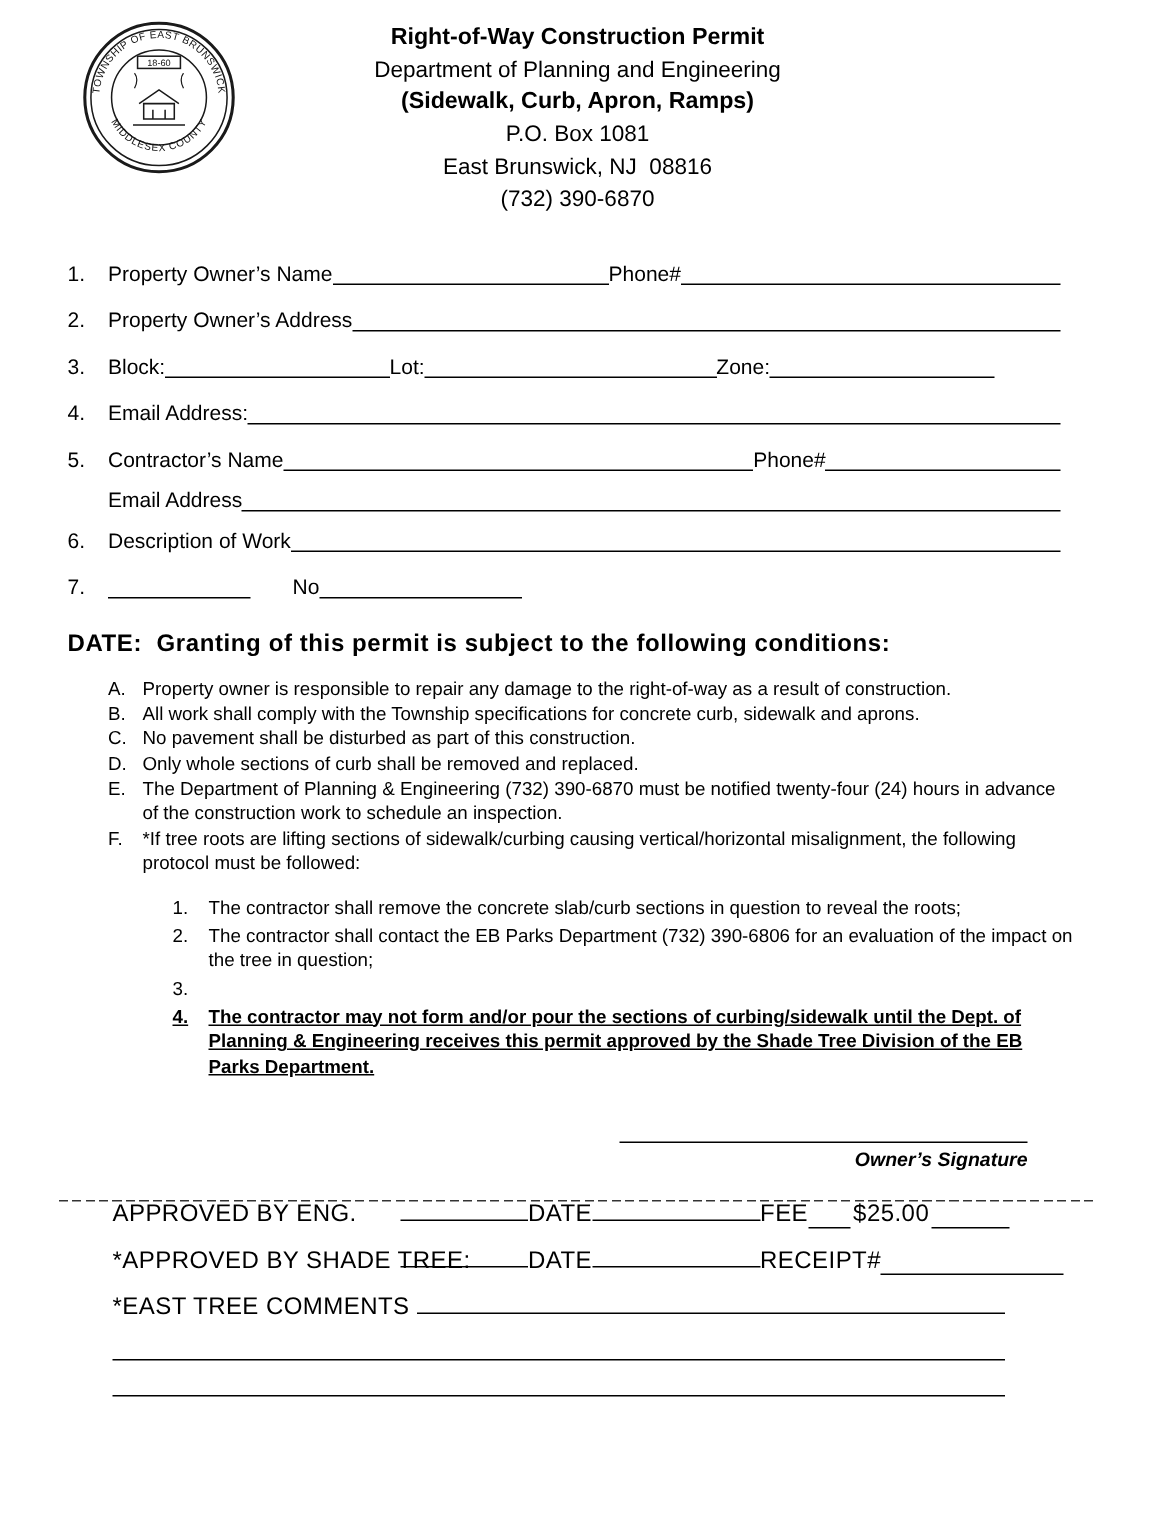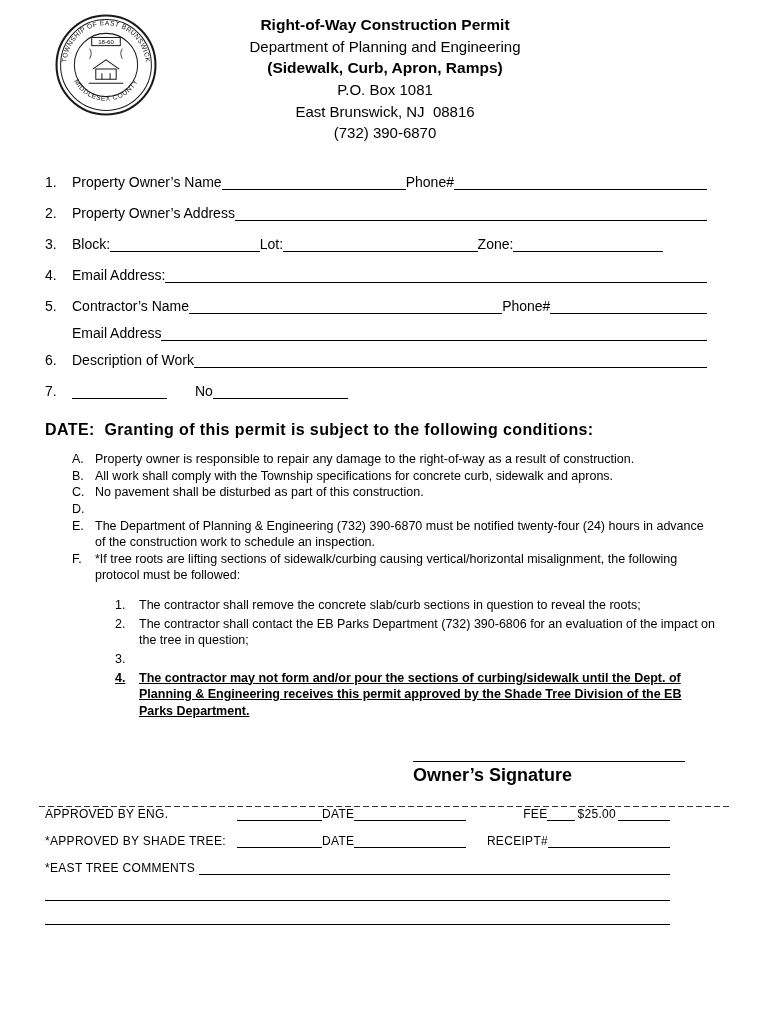--- a/index.html
+++ b/index.html
@@ -31,32 +31,32 @@
   
   .note-h{font-weight:bold;font-size:16px;letter-spacing:.4px;margin:22px 0 12px 0;white-space:pre;}
   .cond{display:flex;font-size:12.5px;line-height:1.33;margin-left:27px;padding-right:10px;}
   .cond .cl{flex:none;width:23px;}
   .proto-wrap{margin-top:13px;}
   .proto{display:flex;font-size:12.5px;line-height:1.33;margin-left:70px;padding-right:6px;margin-bottom:2px;}
   .proto .cl{flex:none;width:24px;}
   .bold-u{font-weight:bold;text-decoration:underline;}
 
   
-  .sig{width:272px;margin:30px 40px 0 auto;text-align:left;font-size:18px;}
+  .sig{width:272px;margin:30px 40px 0 auto;text-align:right;font-size:13px;font-style:italic;}
   .sig .sigline{display:block;width:100%;height:12px;border-bottom:1px solid #000;}
   .sig-label{font-weight:bold;margin-top:3px;}
 
   
   .dashes{height:2px;margin:19px -6px 0 -6px;
           background:repeating-linear-gradient(90deg,#333 0 6px,transparent 6px 9px);
           background-size:100% 1px;background-repeat:no-repeat;background-position:center;}
 
   
   .notice{font-weight:bold;font-size:14.5px;line-height:1.45;margin:15px 0 18px 0;max-width:655px;}
-  .arow{display:flex;align-items:flex-end;font-size:12px;letter-spacing:.3px;margin-bottom:13px;}
+  .arow{display:flex;align-items:flex-start;font-size:16px;letter-spacing:.3px;margin-bottom:13px;margin-left:30px;}
   .alabel{flex:none;white-space:pre;}
   .aw1{width:192px;}
   .arow .fl{height:12px;}
   .rgrp{display:flex;align-items:flex-end;margin-left:auto;margin-right:55px;}
   .w85{width:85px;} .w112{width:112px;} .w28{width:28px;} .w52{width:52px;} .w122{width:122px;}
   .pr55{padding-right:55px;}
   .blankrow{margin-bottom:11px;}
   .feeval{white-space:pre;padding:0 2px;}
 </style>
 </head>
@@ -168,20 +168,21 @@
     <div class="cond">
       <span class="cl">B.</span>
       <span>All work shall comply with the Township specifications for concrete curb, sidewalk and aprons.</span>
     </div>
     <div class="cond">
       <span class="cl">C.</span>
       <span>No pavement shall be disturbed as part of this construction.</span>
     </div>
     <div class="cond">
       <span class="cl">D.</span>
+      <span>Only whole sections of curb shall be removed and replaced.</span>
     </div>
     <div class="cond">
       <span class="cl">E.</span>
       <span>The Department of Planning &amp; Engineering (732) 390-6870 must be notified twenty-four (24) hours in advance of the construction work to schedule an inspection.</span>
     </div>
     <div class="cond">
       <span class="cl">F.</span>
       <span>*If tree roots are lifting sections of sidewalk/curbing causing vertical/horizontal misalignment, the following protocol must be followed:</span>
     </div>
   </div>

